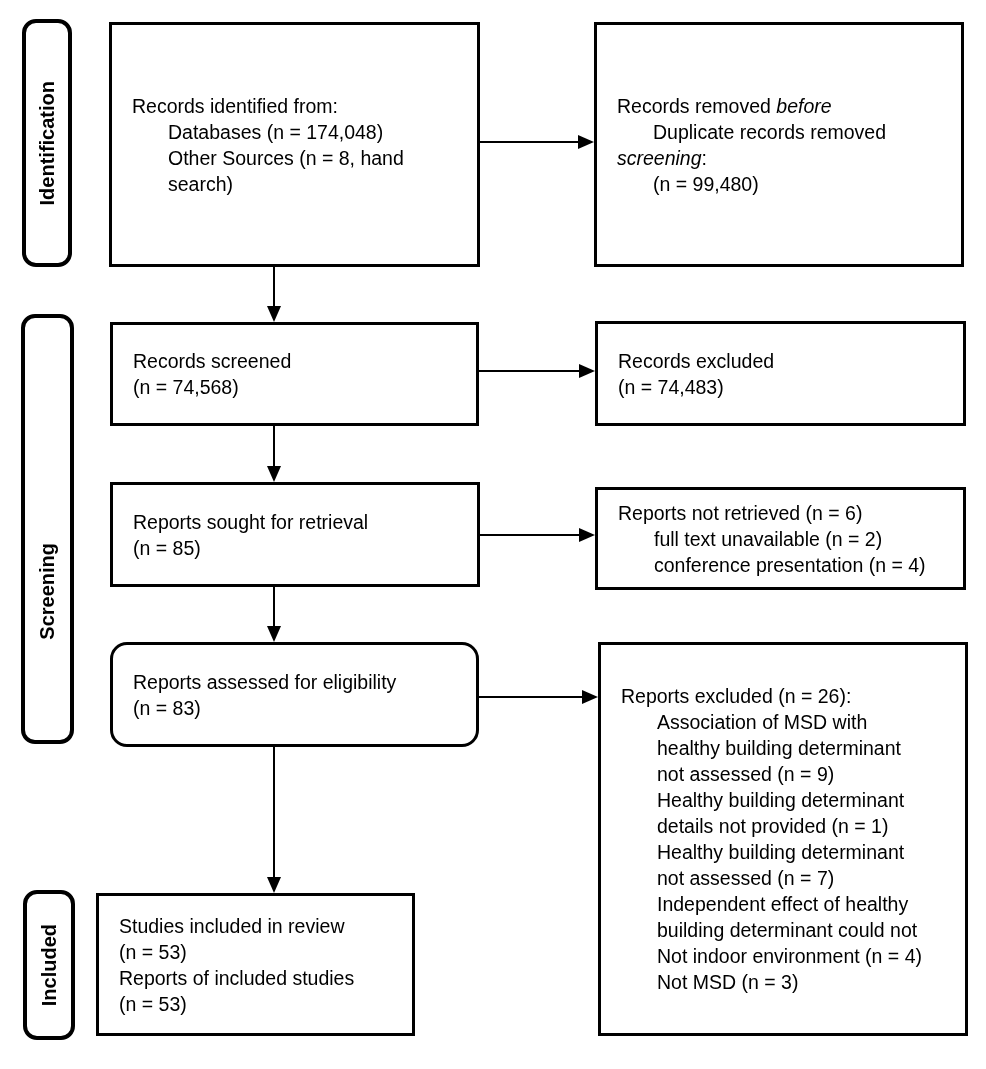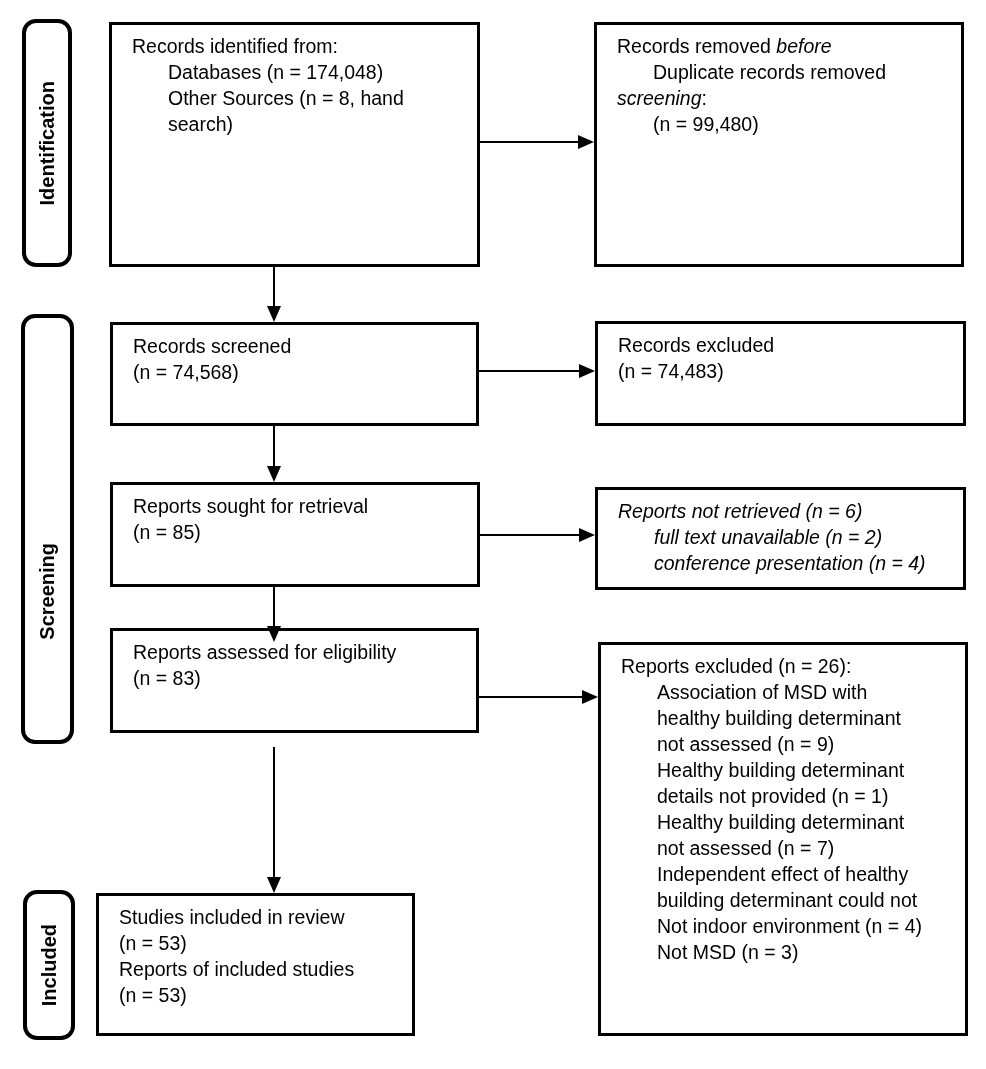--- a/index.html
+++ b/index.html
@@ -11,20 +11,21 @@
     color: #000;
     font-family: "Liberation Sans", sans-serif;
   }
   .box {
     position: absolute;
     box-sizing: border-box;
     border: 3px solid #000;
     background: #fff;
     display: flex;
     flex-direction: column;
+    justify-content: center;
     padding: 8px 8px 8px 20px;
     font-size: 19.5px;
     line-height: 26px;
   }
   .box .line { white-space: nowrap; }
   .box .ind1 { padding-left: 36px; }
   .box .it { font-style: italic; }
   .pill {
     position: absolute;
     box-sizing: border-box;
@@ -83,21 +84,21 @@
   <div class="box" style="left:110px; top:322px; width:369px; height:104px;">
       <div class="line"><span>Records screened</span></div>
       <div class="line"><span>(n = 74,568)</span></div>
     </div>
 
   <div class="box" style="left:110px; top:482px; width:370px; height:105px;">
       <div class="line"><span>Reports sought for retrieval</span></div>
       <div class="line"><span>(n = 85)</span></div>
     </div>
 
-  <div class="box" style="left:110px; top:628px; width:369px; height:105px;">
+  <div class="box" style="left:110px; top:642px; width:369px; height:105px;border-radius:17px;">
       <div class="line"><span>Reports assessed for eligibility</span></div>
       <div class="line"><span>(n = 83)</span></div>
     </div>
 
   <div class="box" style="left:96px; top:893px; width:319px; height:143px;">
       <div class="line"><span>Studies included in review</span></div>
       <div class="line"><span>(n = 53)</span></div>
       <div class="line"><span>Reports of included studies</span></div>
       <div class="line"><span>(n = 53)</span></div>
     </div>
@@ -107,21 +108,21 @@
       <div class="line ind1"><span>Duplicate records removed</span></div>
       <div class="line"><span class="it">screening</span><span>:</span></div>
       <div class="line ind1"><span>(n = 99,480)</span></div>
     </div>
 
   <div class="box" style="left:595px; top:321px; width:371px; height:105px;">
       <div class="line"><span>Records excluded</span></div>
       <div class="line"><span>(n = 74,483)</span></div>
     </div>
 
-  <div class="box" style="left:595px; top:487px; width:371px; height:103px;font-style:italic;">
+  <div class="box" style="left:595px; top:487px; width:371px; height:103px;">
       <div class="line"><span>Reports not retrieved (n = 6)</span></div>
       <div class="line ind1"><span>full text unavailable (n = 2)</span></div>
       <div class="line ind1"><span>conference presentation (n = 4)</span></div>
     </div>
 
   <div class="box" style="left:598px; top:642px; width:370px; height:394px;">
       <div class="line"><span>Reports excluded (n = 26):</span></div>
       <div class="line ind1"><span>Association of MSD with</span></div>
       <div class="line ind1"><span>healthy building determinant</span></div>
       <div class="line ind1"><span>not assessed (n = 9)</span></div>

